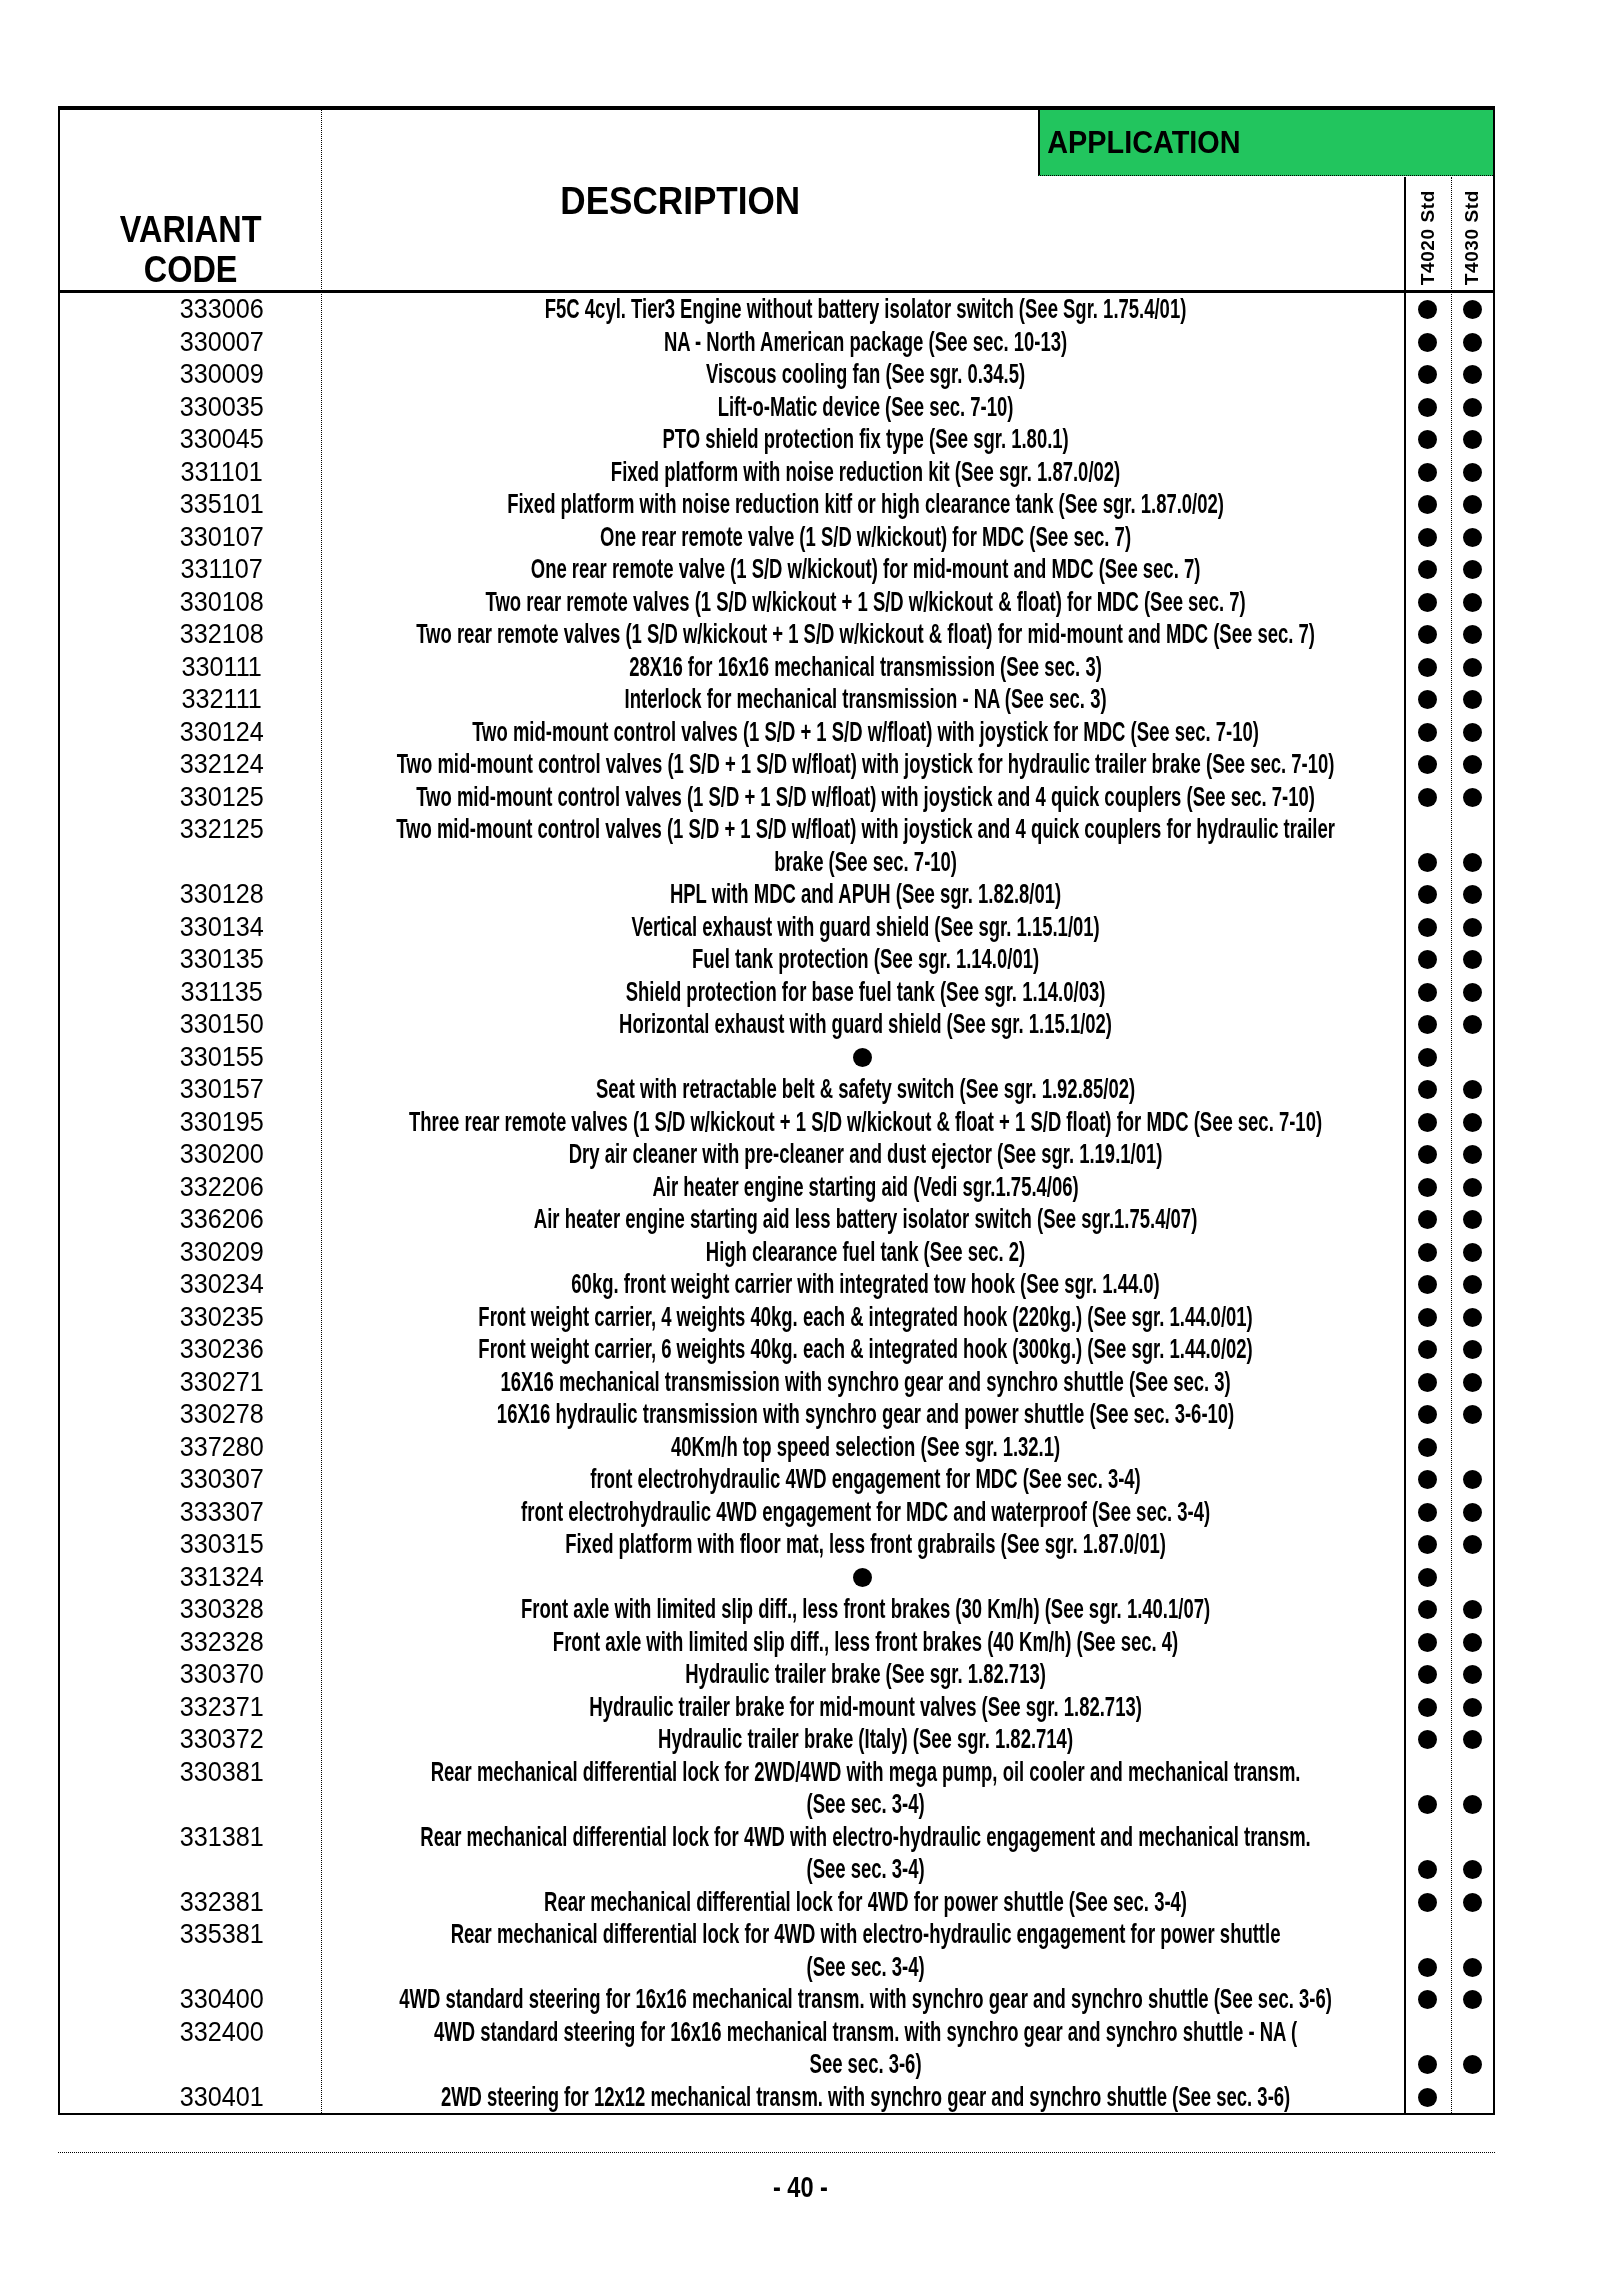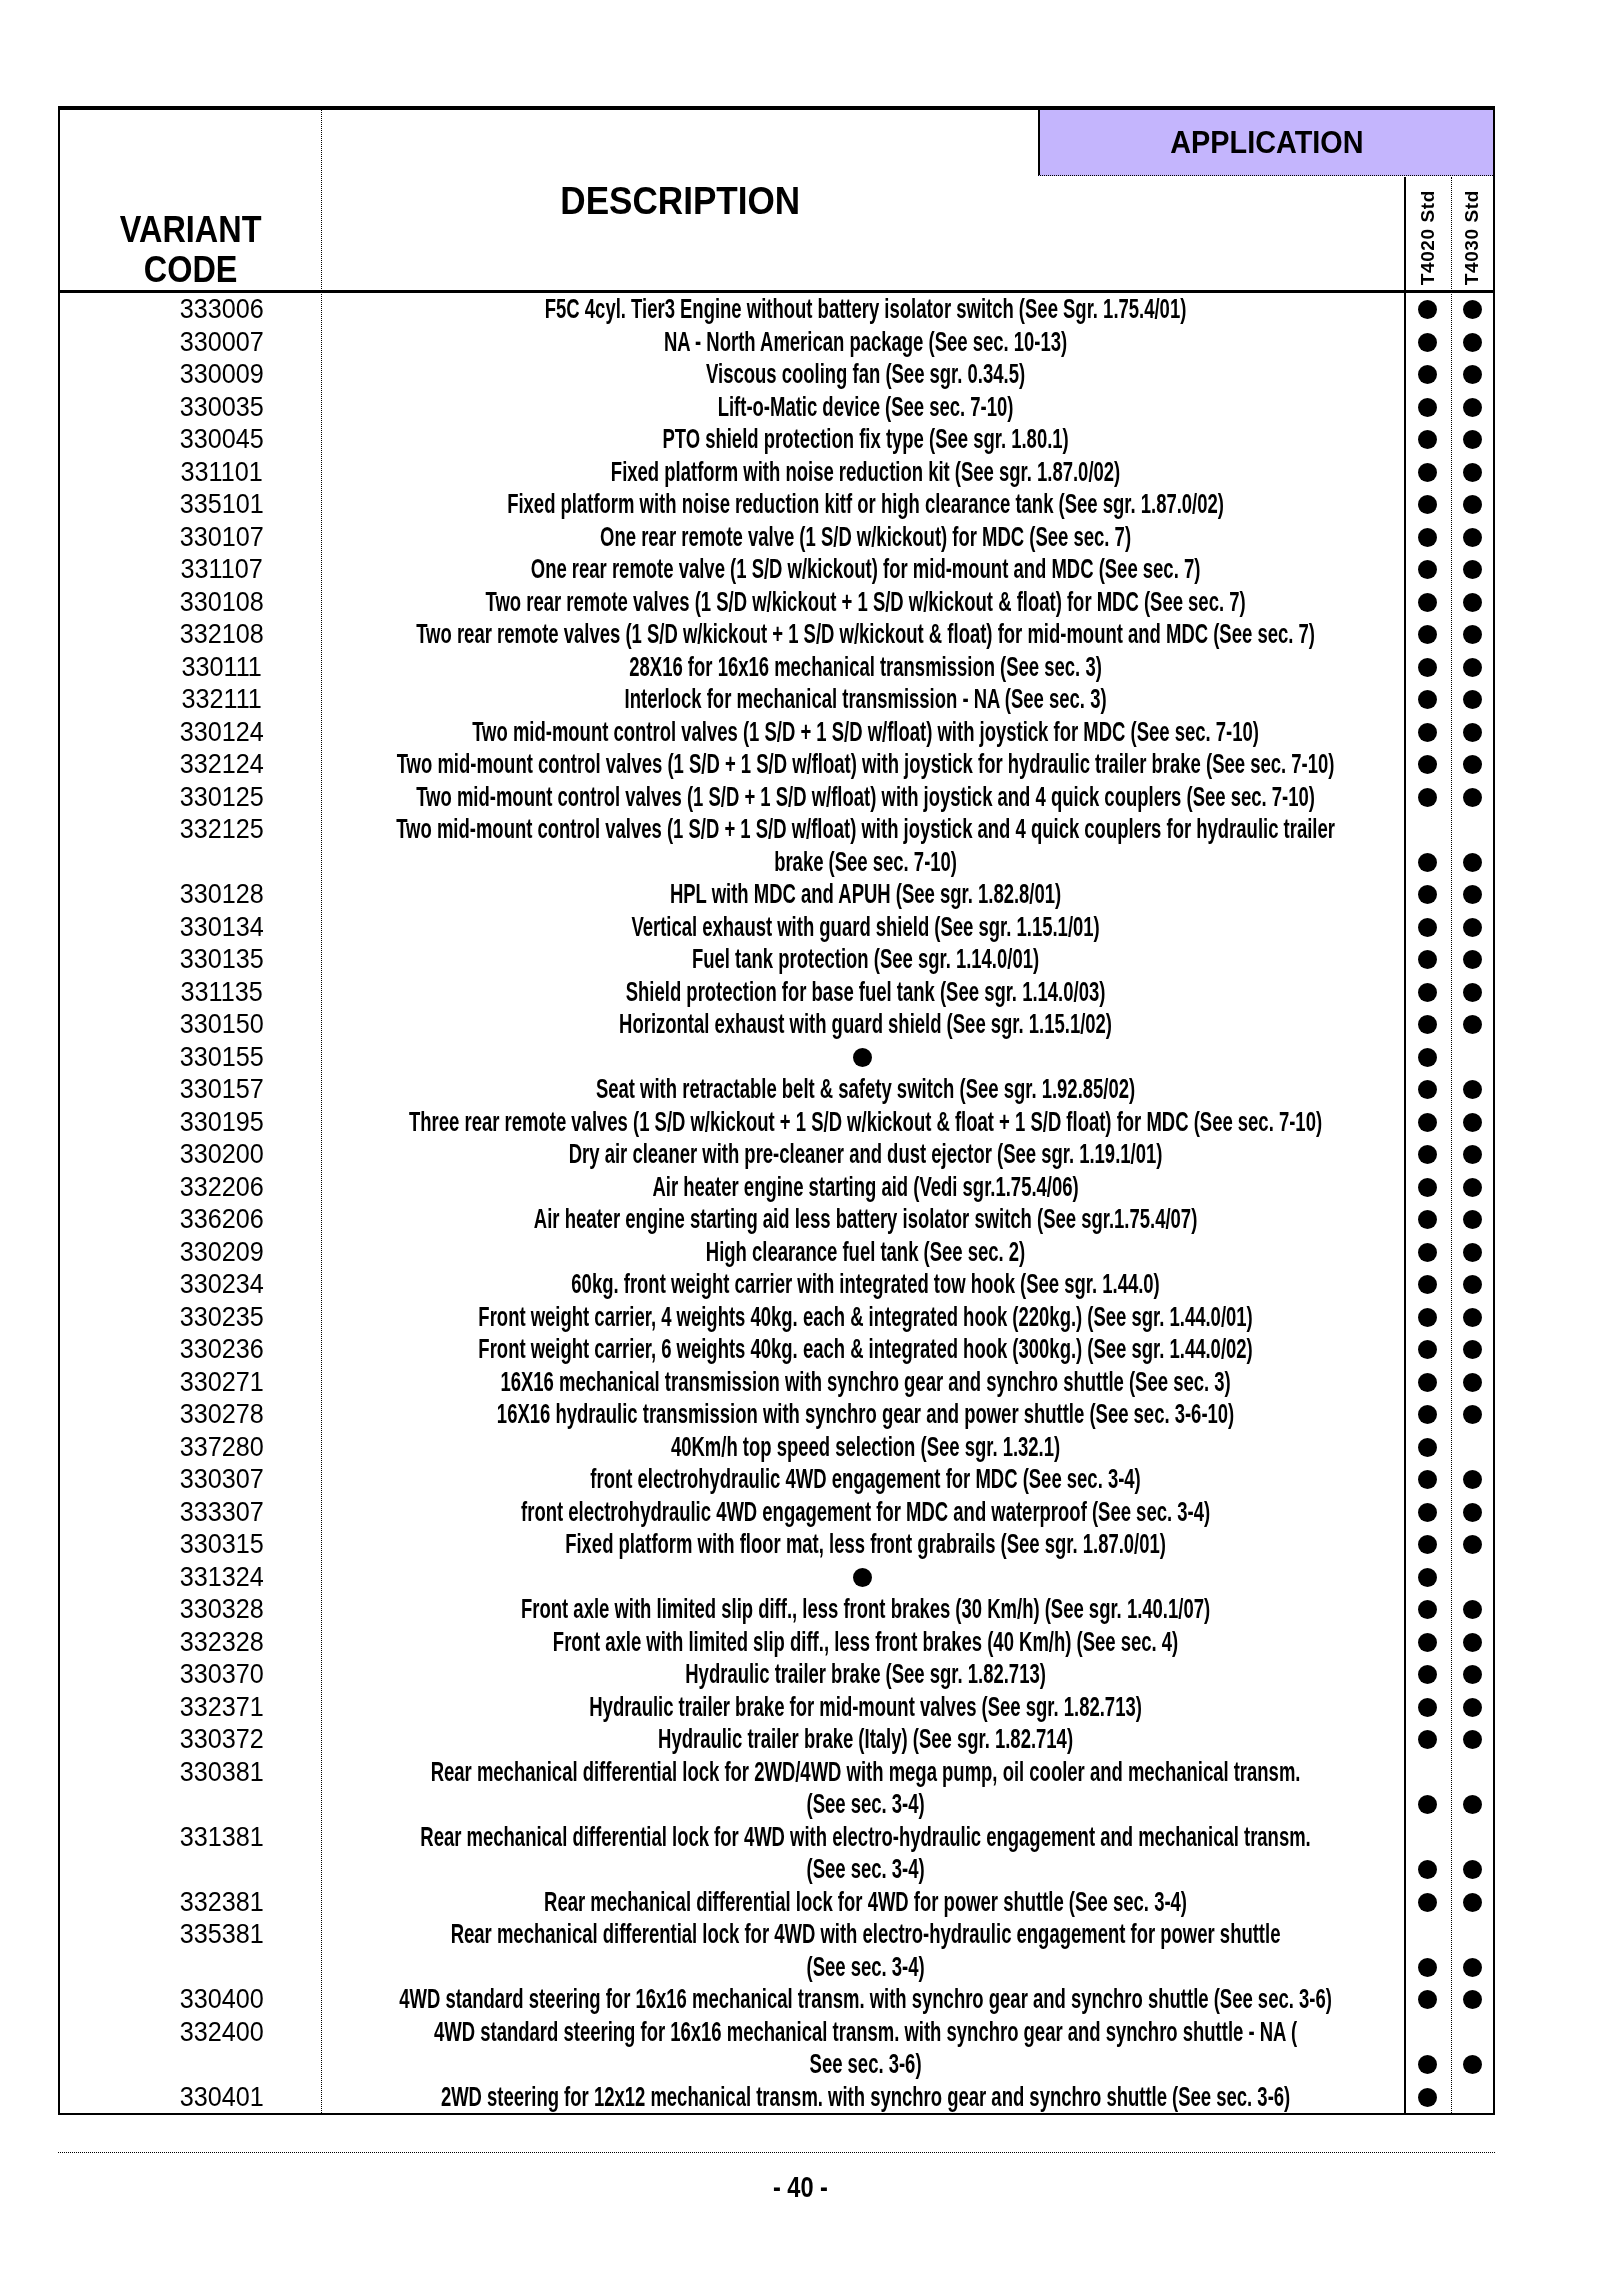--- a/index.html
+++ b/index.html
@@ -73,26 +73,25 @@
     font-size: 39px;
     font-weight: 700;
   }
   .desc-label span { display: inline-block; transform: scaleX(0.9); }
   .app-box {
     position: absolute;
     top: 0;
     left: 978px;
     right: 0;
     height: 65px;
-    background: #c4b5fd;
+    background: #22c55e;
     border-left: 2.6px solid #000;
     border-bottom: 1.9px dotted #000;
     display: flex;
     align-items: center;
-    justify-content: center;
     z-index: 3;
   }
   .app-label {
     font-size: 31px;
     font-weight: 700;
     display: inline-block;
     transform: scaleX(0.93);
   }
   .th-model {
     display: flex;

